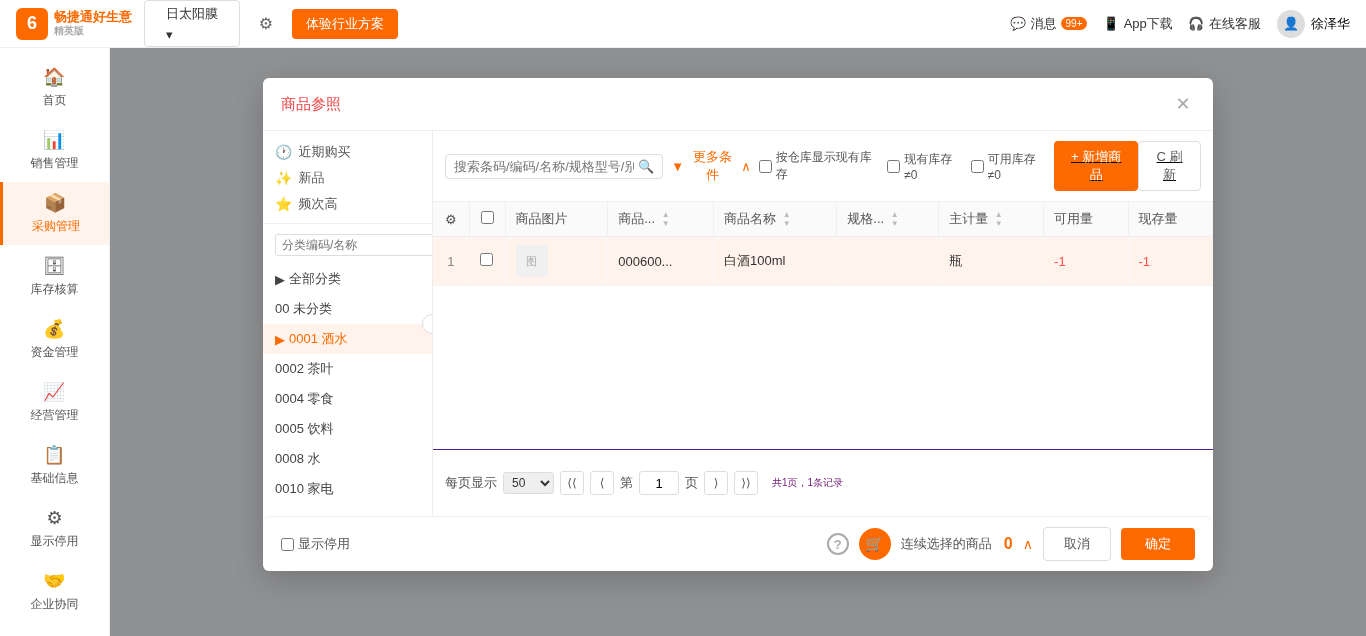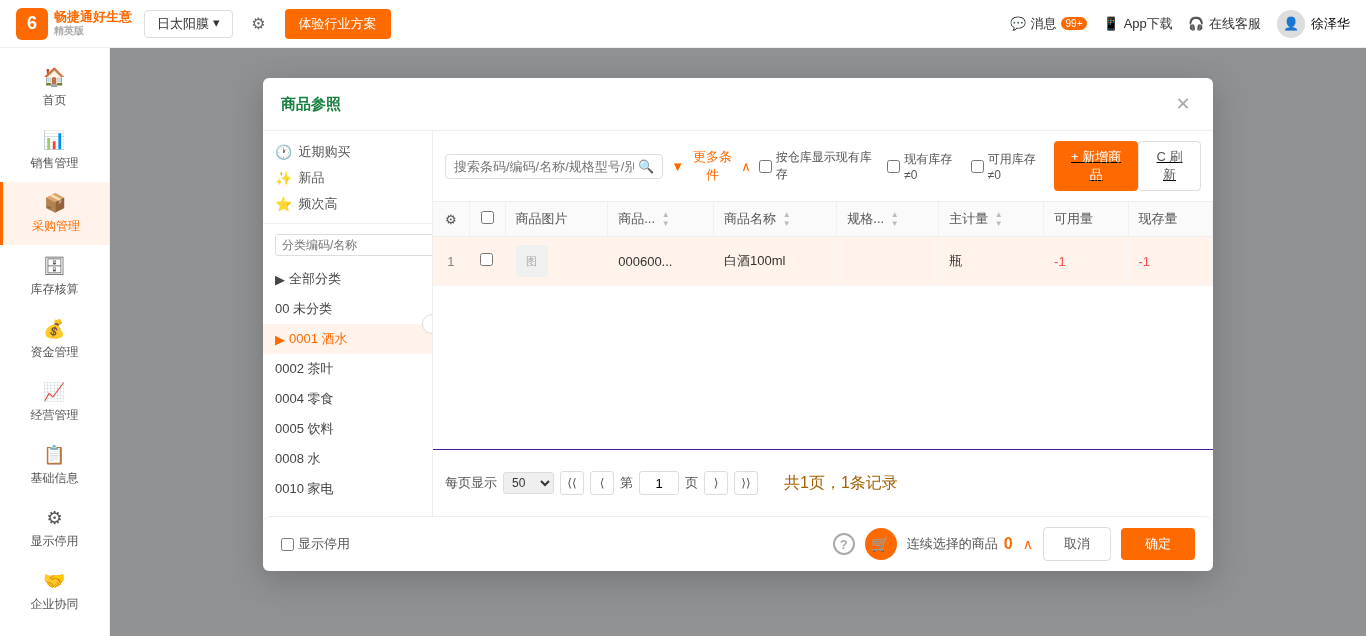--- a/index.html
+++ b/index.html
@@ -30,22 +30,22 @@
       width: 32px; height: 32px;
       background: #ff6a00;
       border-radius: 6px;
       display: flex; align-items: center; justify-content: center;
       color: #fff; font-size: 18px; font-weight: bold;
     }
     .logo-text { font-size: 13px; color: #ff6a00; line-height: 1.2; text-align: center; }
     .logo-sub { font-size: 10px; color: #aaa; }
     .nav-dropdown {
       display: flex; align-items: flex-start; gap: 4px;
-      border: 1px solid #ddd; border-radius: 4px; padding: 4px 12px;
-      cursor: pointer; color: #333; font-size: 13px;
+      border: 1px solid #ddd; border-radius: 4px; padding: 4px 21px;
+      cursor: pointer; color: #333; font-size: 13px; flex-direction: column;
     }
     .nav-btn-trial {
       background: #ff6a00; color: #fff; border: none;
       border-radius: 4px; padding: 6px 14px; cursor: pointer; font-size: 13px;
     }
     .nav-gear {
       width: 28px; height: 28px;
       display: flex; align-items: center; justify-content: center;
       cursor: pointer; color: #666; font-size: 16px;
     }
@@ -116,21 +116,21 @@
       box-shadow: 0 8px 32px rgba(0,0,0,0.2);
       z-index: 200;
       display: flex;
       flex-direction: column;
     }
     .modal-header {
       display: flex; align-items: center; justify-content: space-between;
       padding: 14px 18px;
       border-bottom: 1px solid #eee;
     }
-    .modal-title { font-size: 15px; font-weight: 700; color: #15803d; }
+    .modal-title { font-size: 15px; font-weight: 400; color: #ef4444; }
     .modal-close {
       cursor: pointer; color: #aaa; font-size: 18px;
       width: 24px; height: 24px; display: flex; align-items: center; justify-content: center;
     }
 
     
     .modal-body {
       display: flex;
       flex: 1;
       overflow: hidden;
@@ -286,35 +286,35 @@
       background: #fff; cursor: pointer;
       display: flex; align-items: center; justify-content: center;
       color: #555; font-size: 12px;
     }
     .page-btn:disabled { color: #ccc; cursor: default; }
     .page-input {
       width: 40px; height: 24px;
       border: 1px solid #ddd; border-radius: 3px;
       text-align: center; font-size: 13px; outline: none;
     }
-    .page-info { color: #a16207; font-size: 16px; margin-left: 20px; }
+    .page-info { color: #701a75; font-size: 10px; margin-left: 8px; }
 
     
     .modal-footer {
       padding: 10px 18px;
       border-top: 1px solid #eee;
       display: flex; align-items: center; gap: 12px; border-radius: 8px;
     }
     .show-disabled {
       display: flex; align-items: center; gap: 4px;
       font-size: 13px; color: #555;
     }
     .footer-right { margin-left: auto; display: flex; align-items: center; gap: 10px; }
     .cart-info {
-      display: flex; align-items: center; gap: 6px;
+      display: flex; align-items: center; gap: 12px;
       color: #555; font-size: 13px;
     }
     .cart-icon-wrap {
       width: 32px; height: 32px;
       background: #ff6a00;
       border-radius: 50%;
       display: flex; align-items: center; justify-content: center;
       color: #fff; font-size: 15px;
       cursor: pointer;
     }

